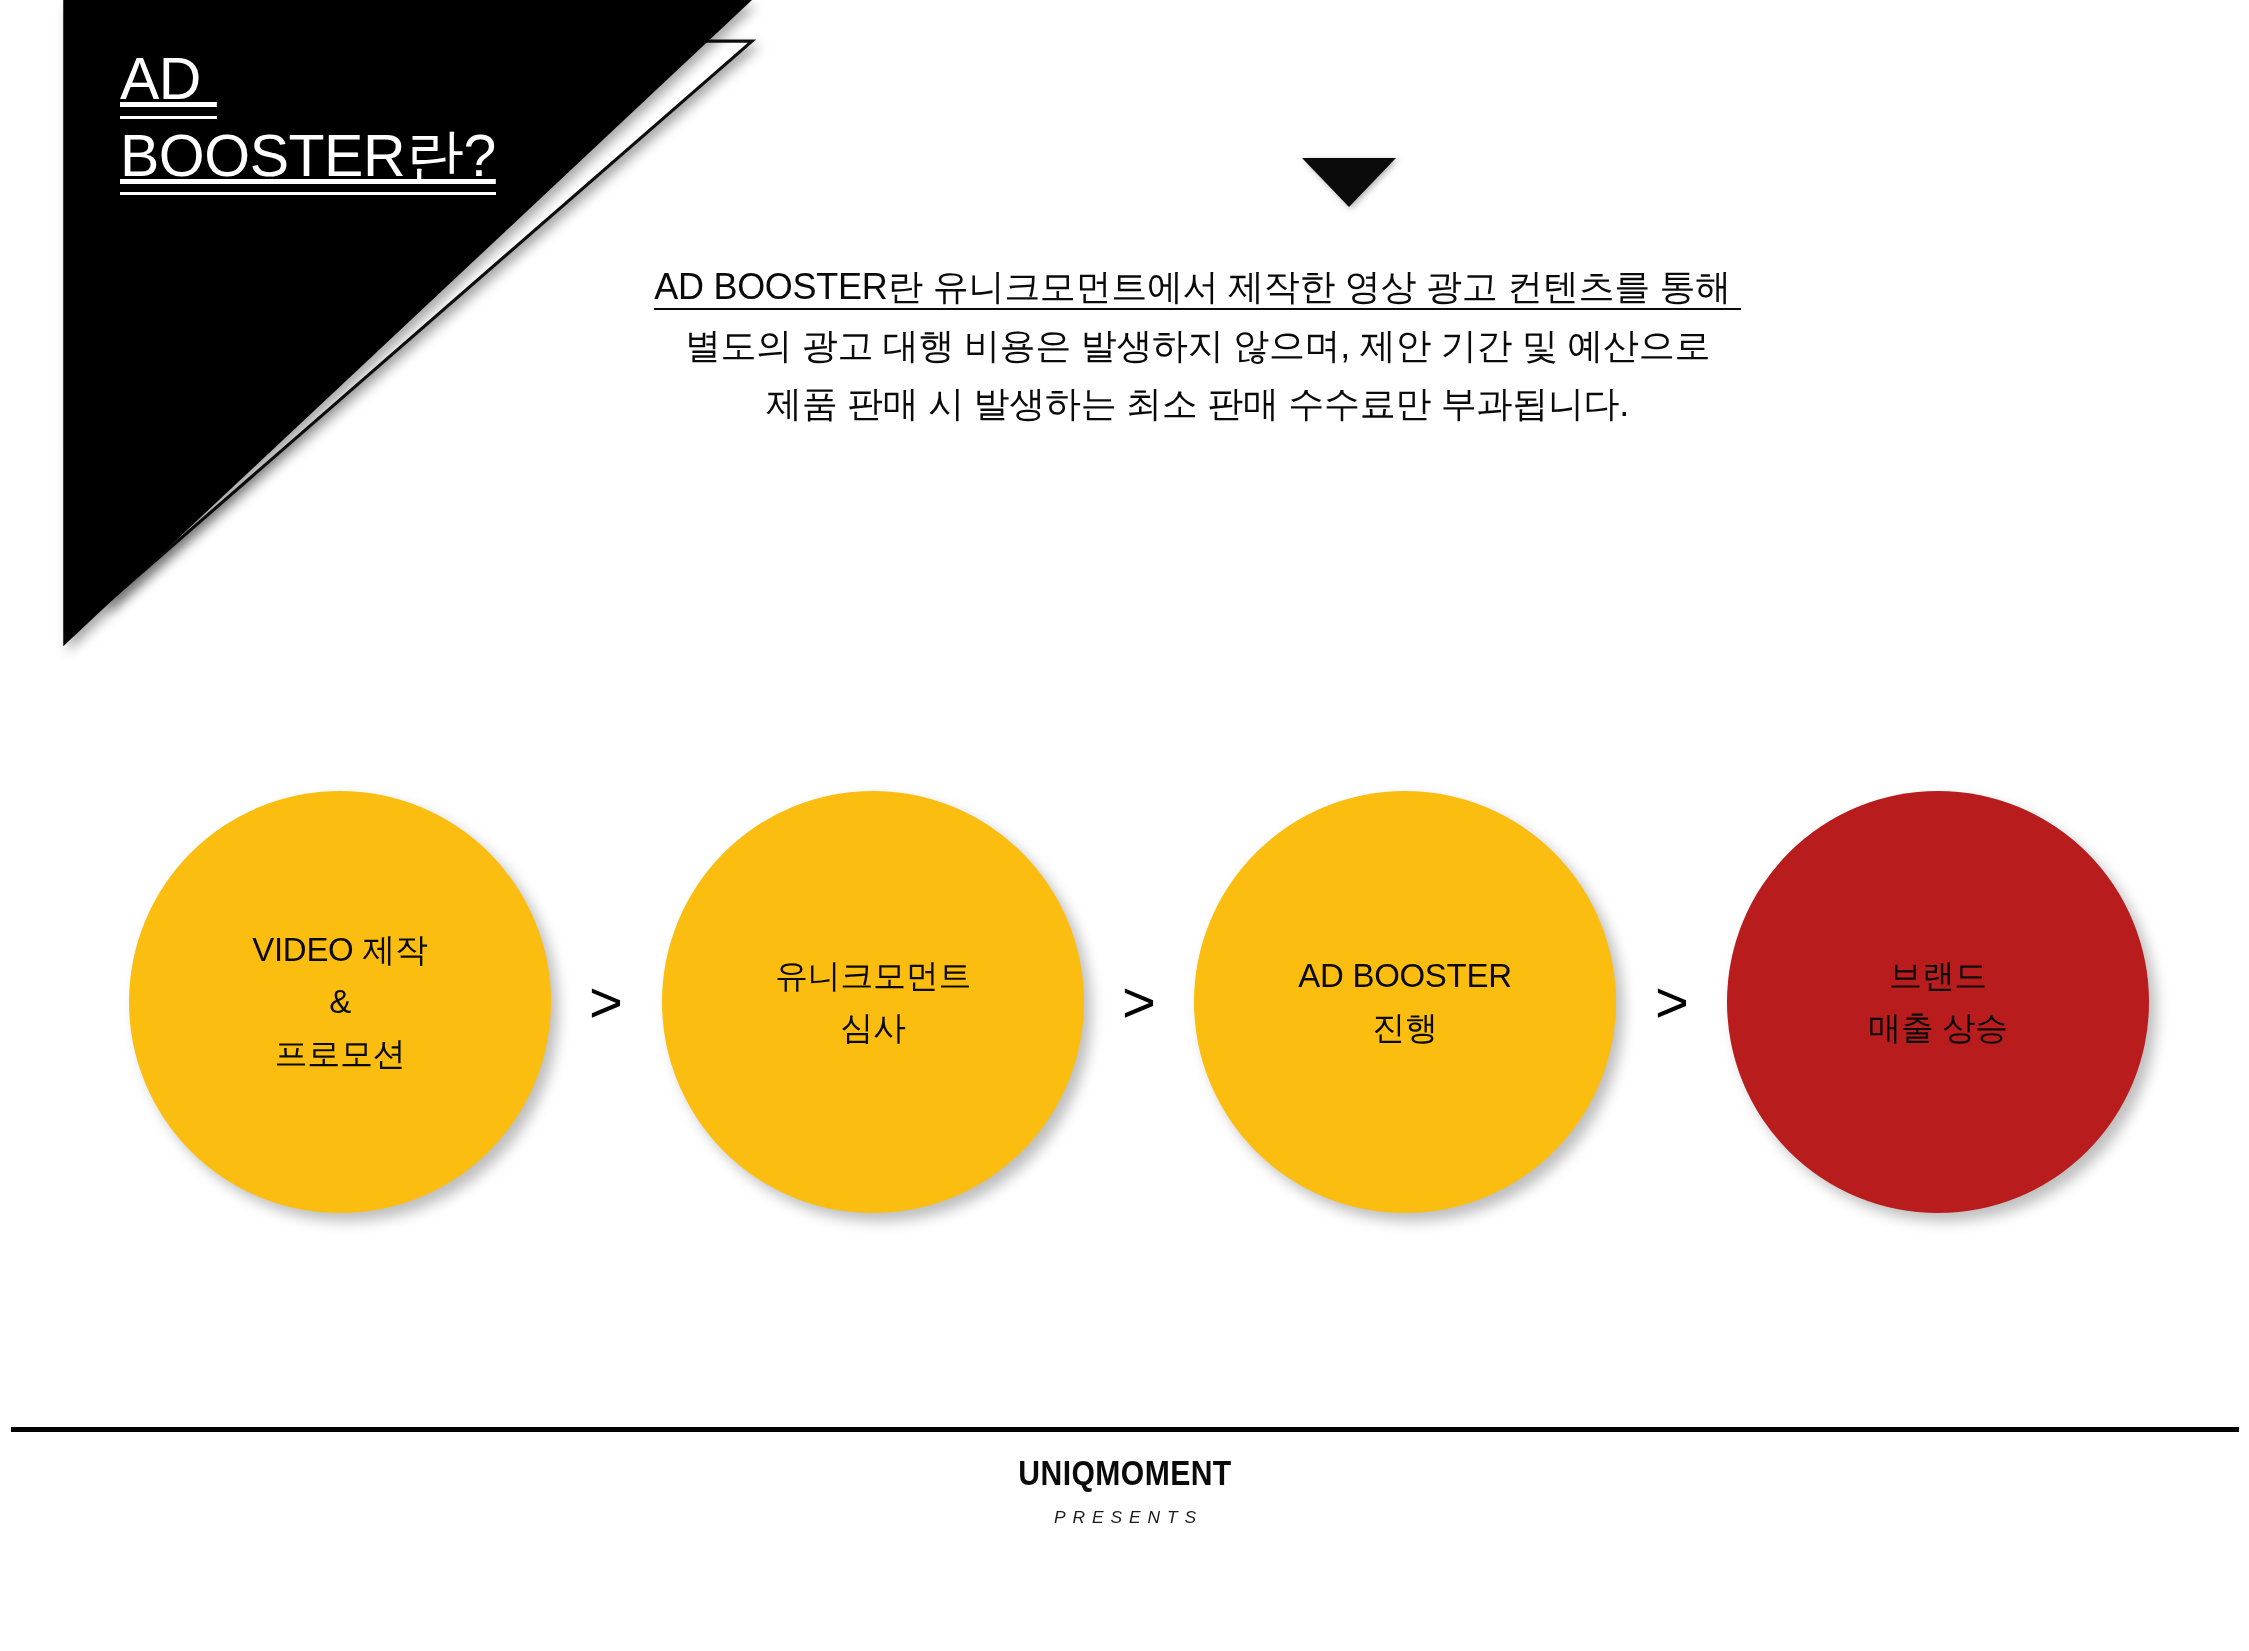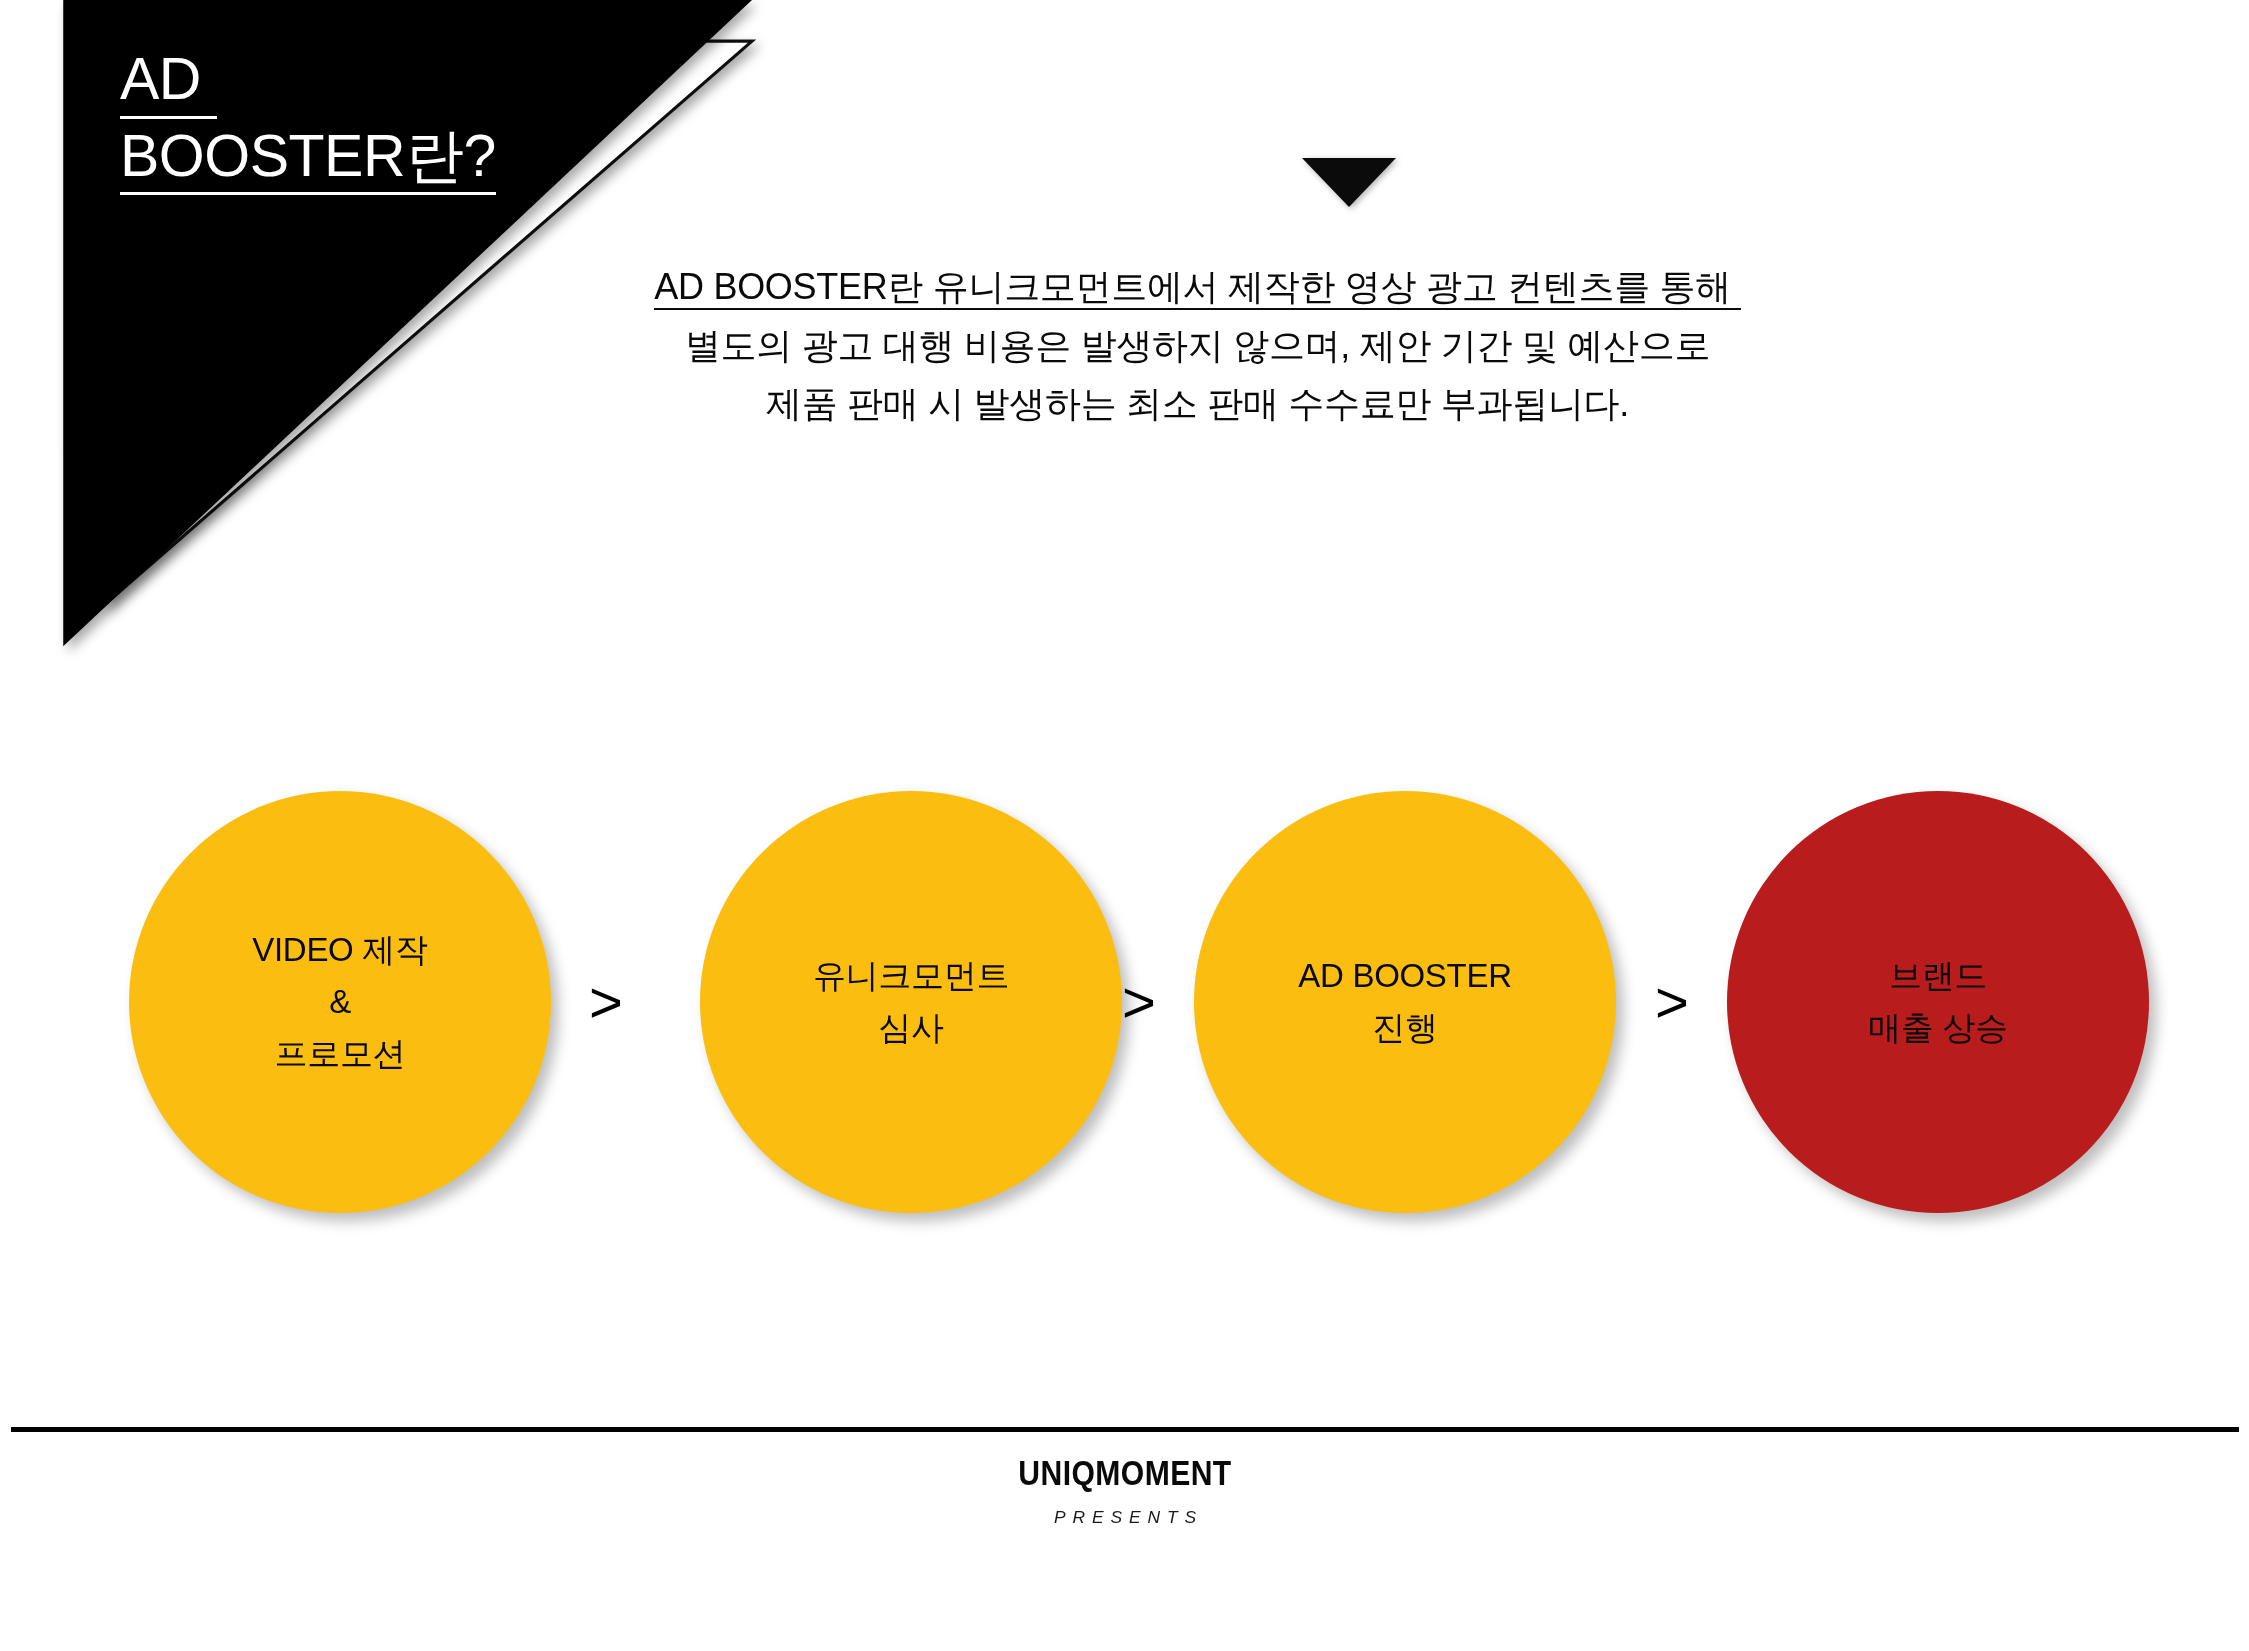--- a/index.html
+++ b/index.html
@@ -51,20 +51,21 @@
     color: #ffffff;
     font-size: 59px;
     line-height: 1.30;
     font-weight: 400;
     letter-spacing: -0.5px;
     white-space: pre;
   }
   .title-line span.u {
     border-bottom: 3.7px solid #ffffff;
     padding-bottom: 3.7px;
+    text-decoration: underline;
   }
 
   
   .down-arrow {
     position: absolute;
     left: 1302px;
     top: 158px;
     width: 95px;
     height: 50px;
     z-index: 4;
@@ -127,21 +128,21 @@
     display: block;
     font-size: 33px;
     line-height: 1.58;
     font-weight: 400;
     letter-spacing: -0.3px;
     color: #0a0a0a;
     white-space: pre;
     text-align: center;
   }
   .node.n1 { left: 129px;  }
-  .node.n2 { left: 700px; }
+  .node.n2 { left: 662px; }
   .node.n3 { left: 1194px; }
   .node.n4 { left: 1727px; }
 
   .chev {
     position: absolute;
     top: 174px;
     width: 74px;
     height: 74px;
     display: flex;
     align-items: center;

